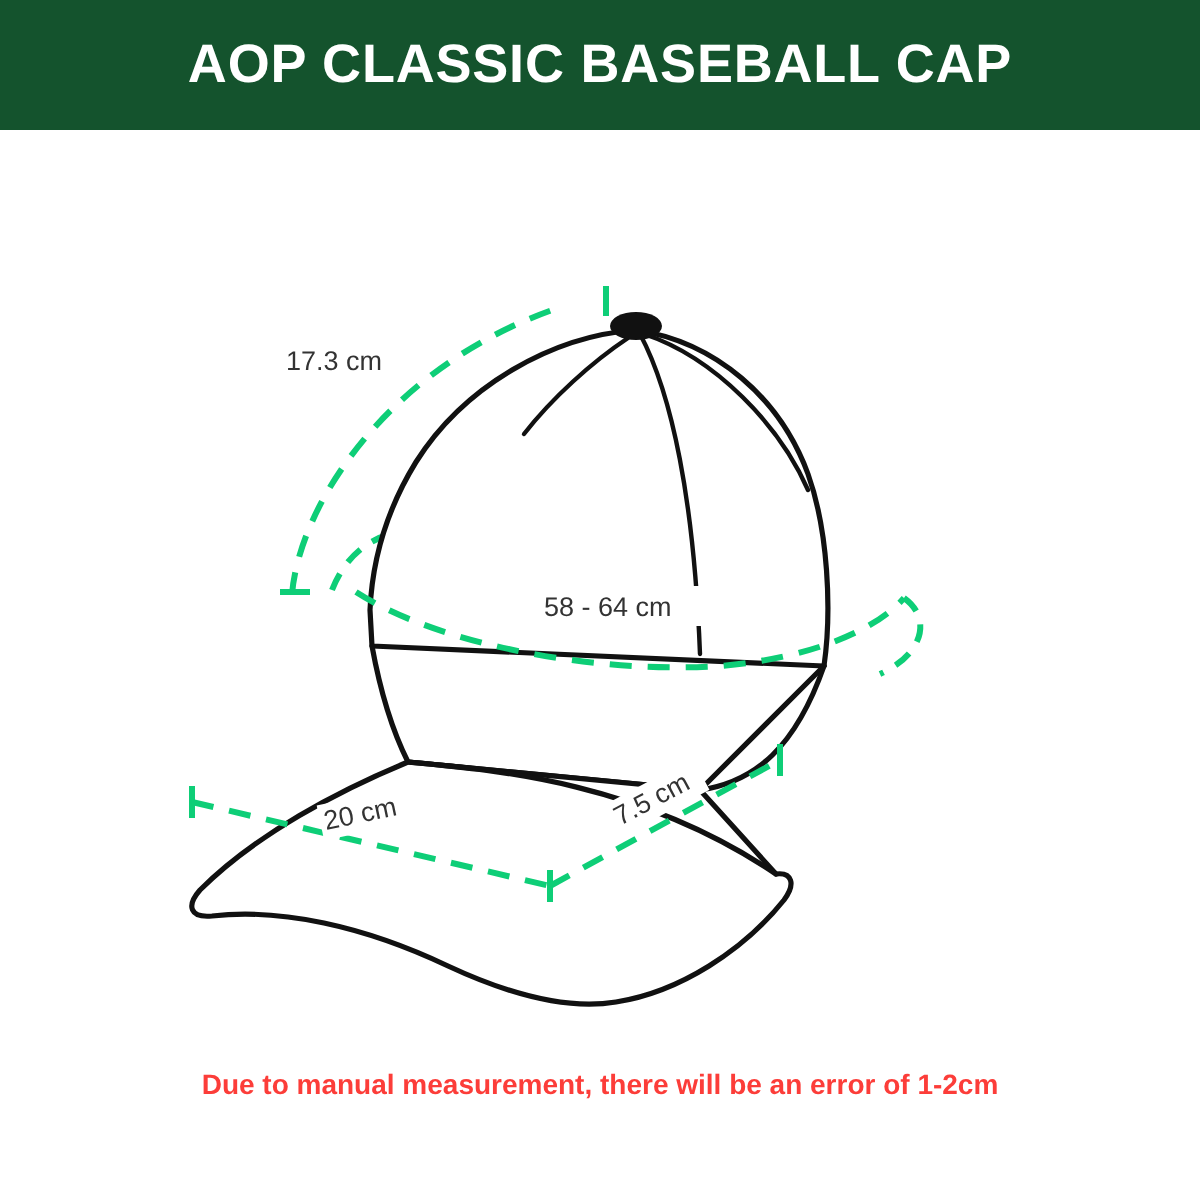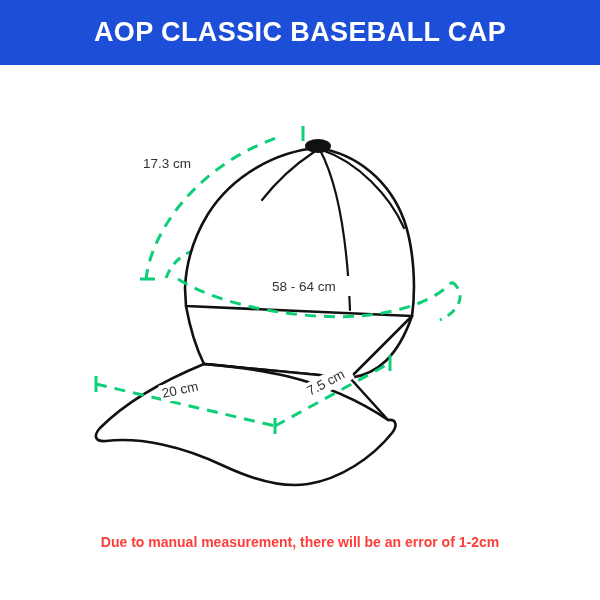--- a/index.html
+++ b/index.html
@@ -18,38 +18,38 @@
     width: 600px;
     height: 600px;
     background: #ffffff;
   }
   .header-banner {
     position: absolute;
     left: 0;
     top: 0;
     width: 600px;
     height: 65px;
-    background: #1d4ed8;
+    background: #14532d;
     display: flex;
     align-items: center;
     justify-content: center;
   }
   .header-title {
     color: #ffffff;
     font-family: "Liberation Sans", sans-serif;
     font-weight: bold;
     font-size: 27px;
     letter-spacing: 0.4px;
     line-height: 1;
     white-space: nowrap;
   }
   .diagram-area {
     position: absolute;
     left: 0;
-    top: 48px;
+    top: 65px;
     width: 504px;
     height: 455px;
   }
   .diagram-svg {
     display: block;
     width: 600px;
     height: 455px;
   }
   .cap-stroke {
     fill: none;

